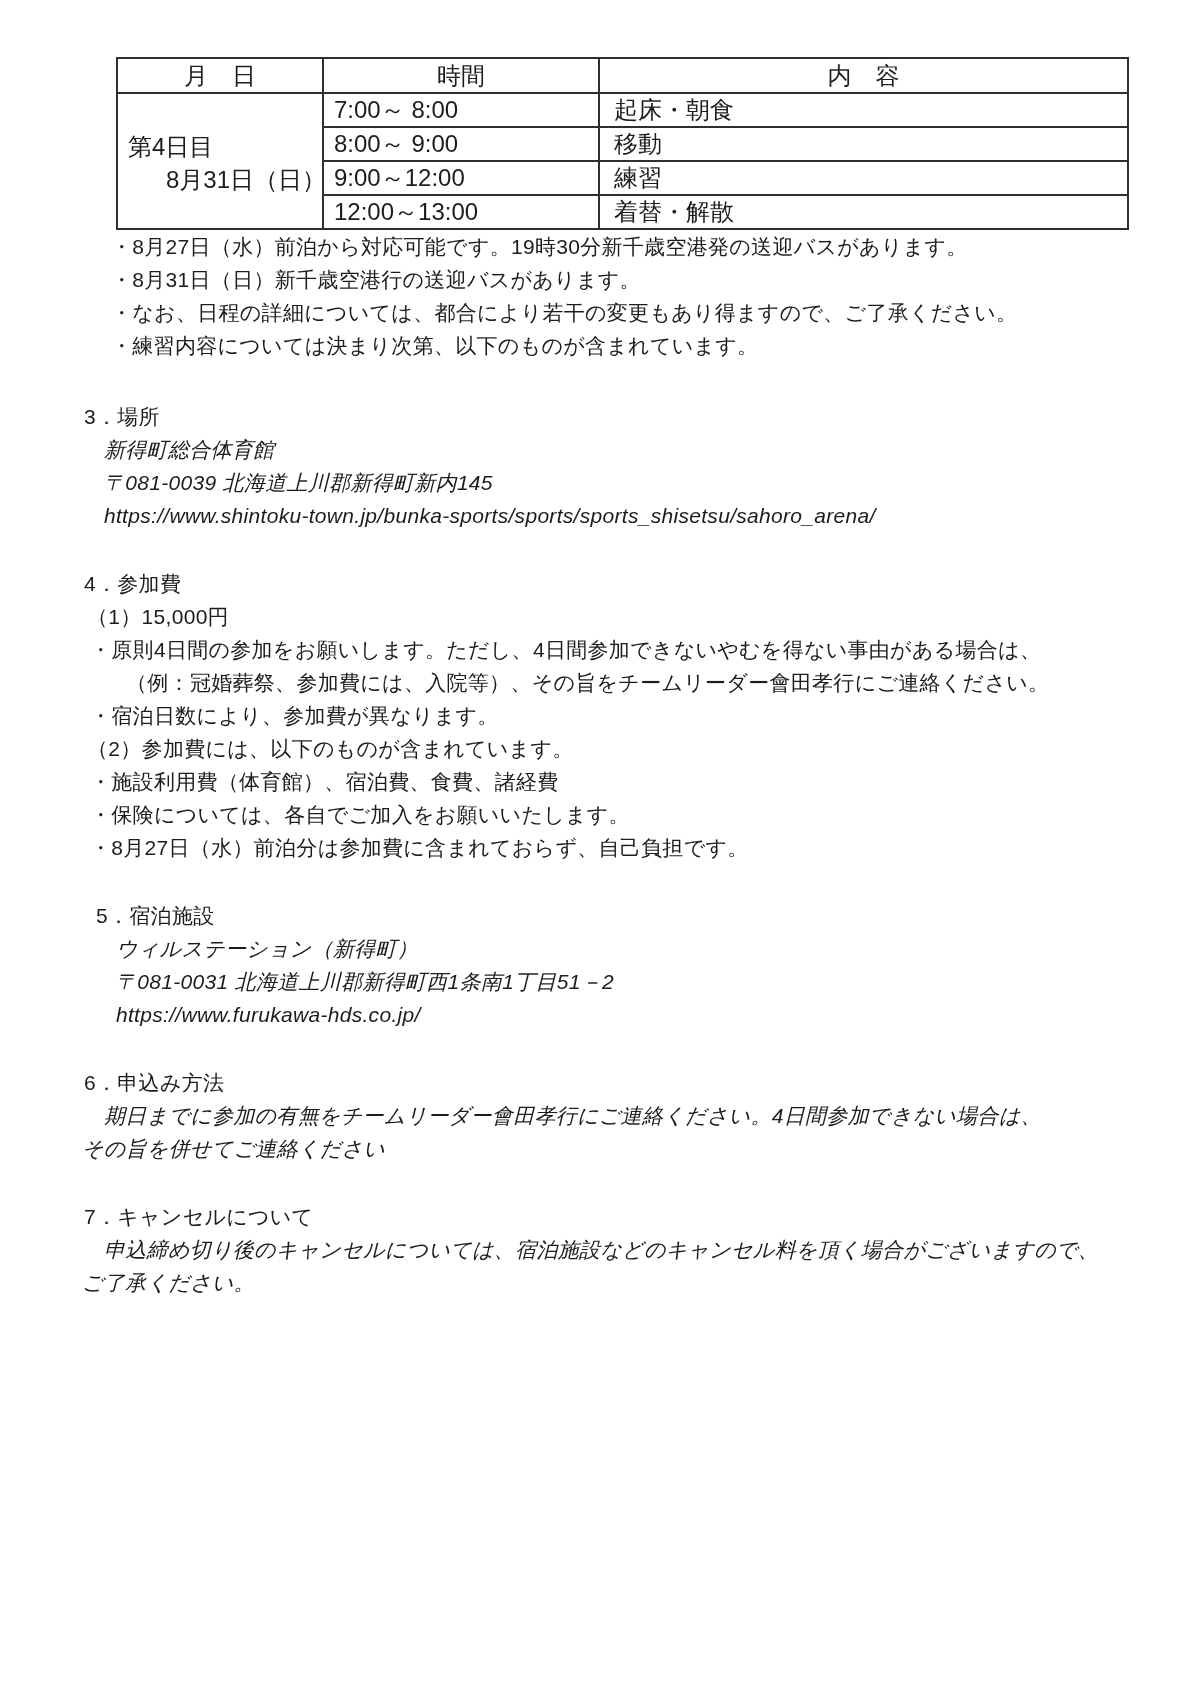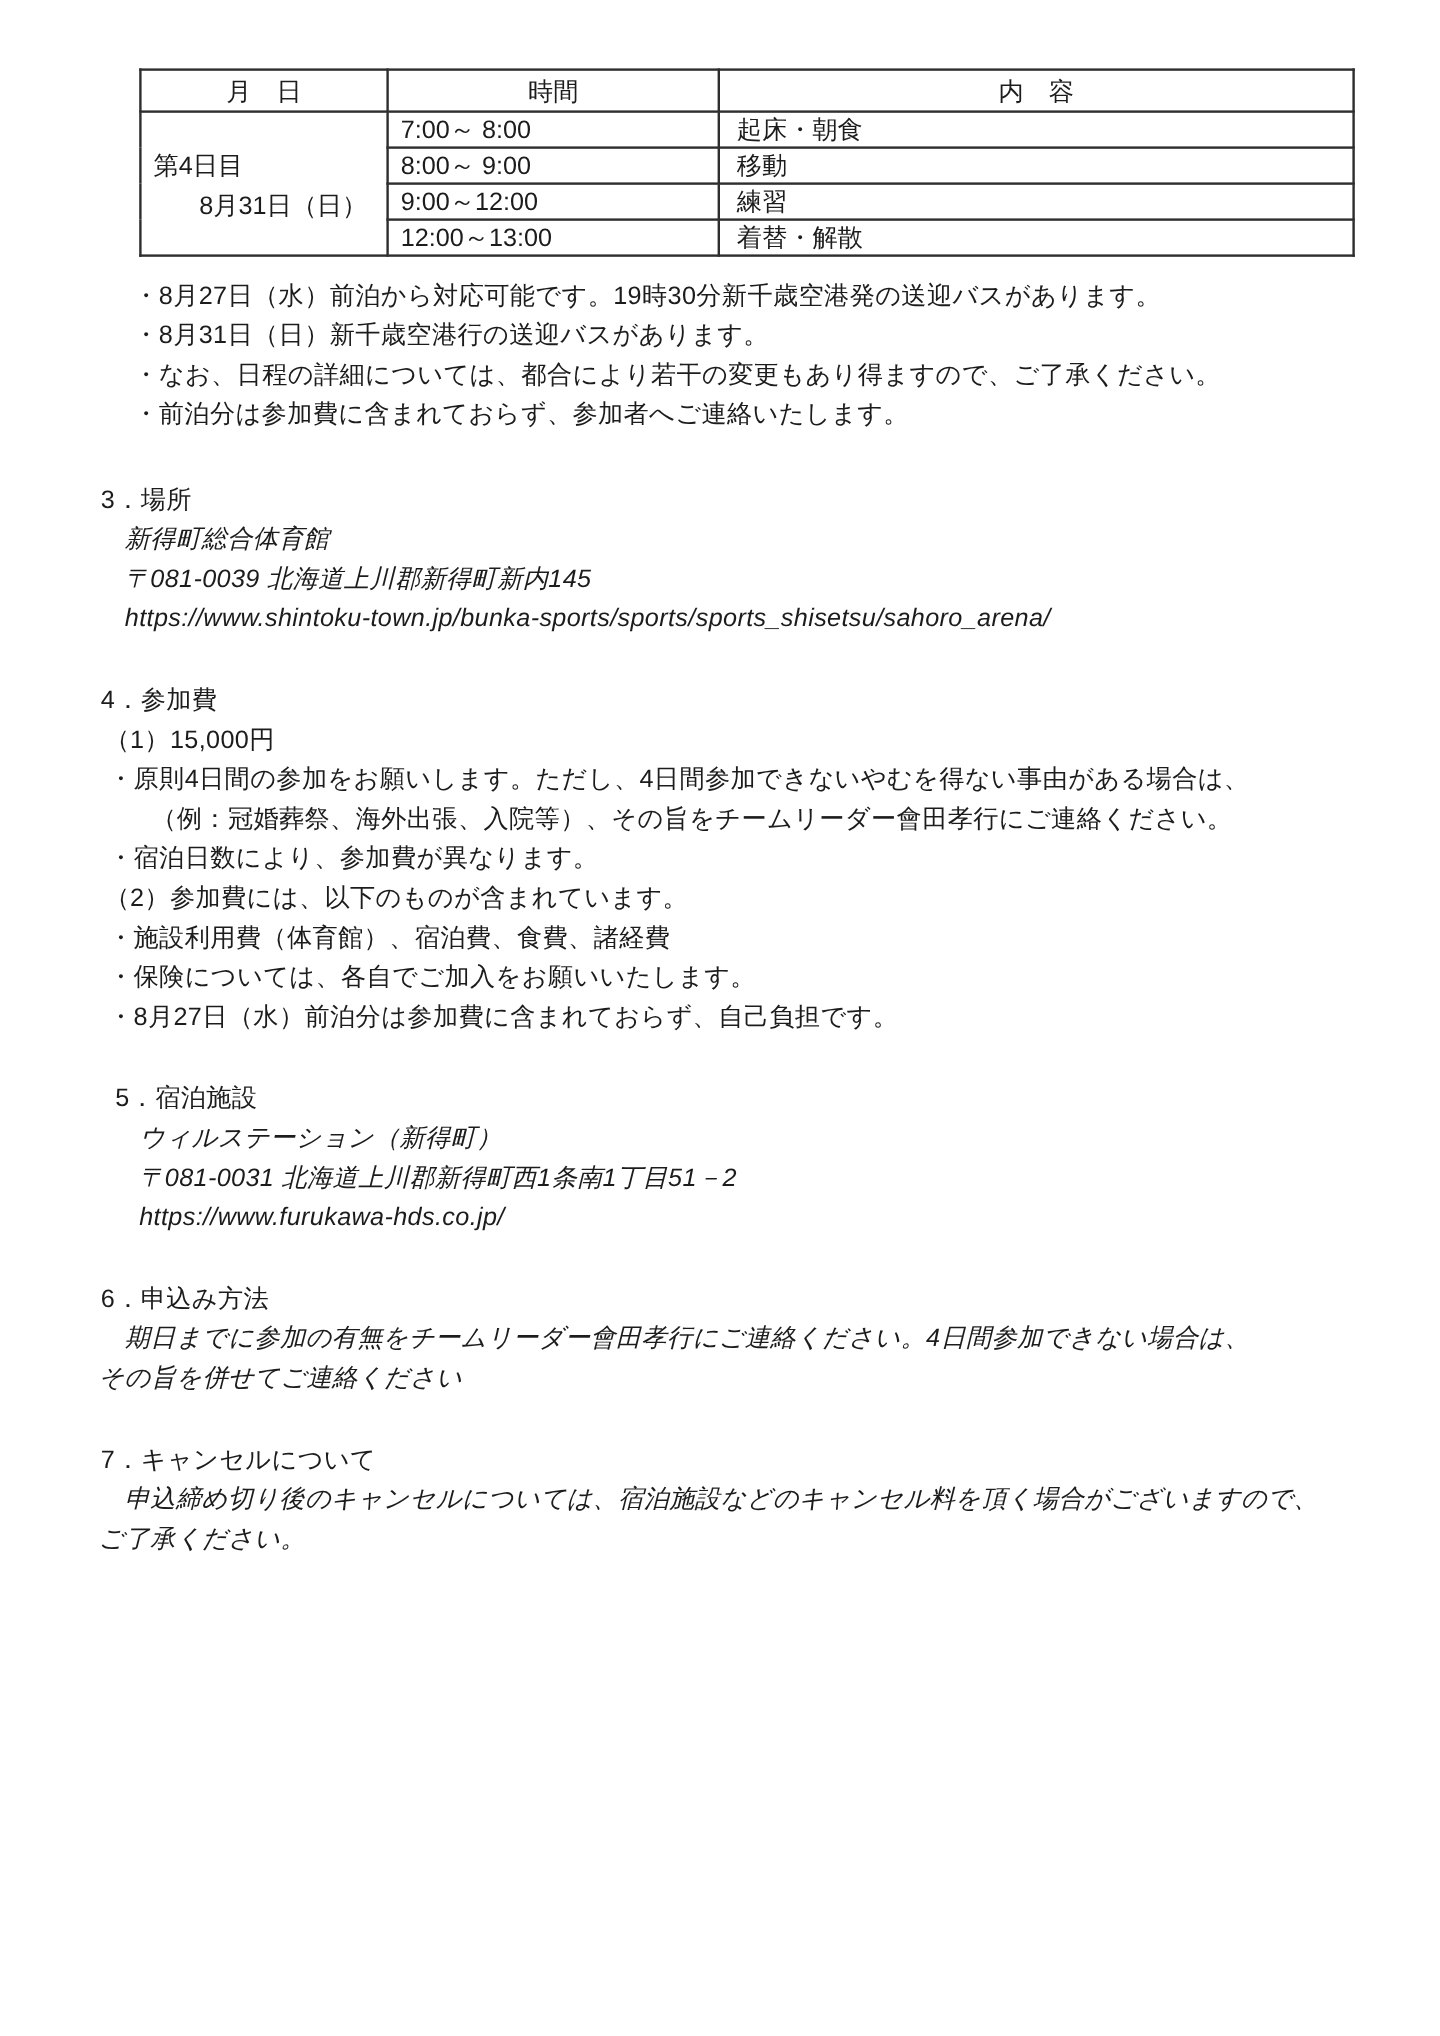--- a/index.html
+++ b/index.html
@@ -21,21 +21,21 @@
     top: 57px;
   }
   table.schedule {
     border-collapse: collapse;
     table-layout: fixed;
     width: 1011px;
   }
   table.schedule th,
   table.schedule td {
     border: 2px solid #2e2e2e;
-    font-size: 21px;
+    font-size: 24px;
     font-weight: normal;
     vertical-align: middle;
     overflow: hidden;
     white-space: nowrap;
   }
   table.schedule th { height: 35px; text-align: center; }
   table.schedule td { height: 24px; }
   col.c-date { width: 206px; }
   col.c-time { width: 276px; }
   col.c-content { width: 529px; }
@@ -117,34 +117,34 @@
         </tr>
       </tbody>
     </table>
   </div>
 
   <div class="content">
 
     <div class="line indent-note">・8月27日（水）前泊から対応可能です。19時30分新千歳空港発の送迎バスがあります。</div>
     <div class="line indent-note">・8月31日（日）新千歳空港行の送迎バスがあります。</div>
     <div class="line indent-note">・なお、日程の詳細については、都合により若干の変更もあり得ますので、ご了承ください。</div>
-    <div class="line indent-note">・前泊分は参加費に含まれておらず、参加者へご連絡いたします。</div>
+    <div class="line indent-note">・練習内容については決まり次第、以下のものが含まれています。</div>
 
     <div class="section-3">
       <div class="line indent-title">3．場所</div>
       <div class="line indent-sub">新得町総合体育館</div>
       <div class="line indent-sub">〒081-0039 北海道上川郡新得町新内145</div>
       <div class="line indent-sub">https://www.shintoku-town.jp/bunka-sports/sports/sports_shisetsu/sahoro_arena/</div>
     </div>
 
     <div class="section-4">
       <div class="line indent-title">4．参加費</div>
       <div class="line indent-paren">（1）15,000円</div>
       <div class="line indent-bullet">・原則4日間の参加をお願いします。ただし、4日間参加できないやむを得ない事由がある場合は、</div>
-      <div class="line indent-example">（例：冠婚葬祭、海外出張、入院等）、その旨をチームリーダー會田孝行にご連絡ください。</div>
+      <div class="line indent-example">（例：冠婚葬祭、参加費には、入院等）、その旨をチームリーダー會田孝行にご連絡ください。</div>
       <div class="line indent-bullet">・宿泊日数により、参加費が異なります。</div>
       <div class="line indent-paren">（2）参加費には、以下のものが含まれています。</div>
       <div class="line indent-bullet">・施設利用費（体育館）、宿泊費、食費、諸経費</div>
       <div class="line indent-bullet">・保険については、各自でご加入をお願いいたします。</div>
       <div class="line indent-bullet">・8月27日（水）前泊分は参加費に含まれておらず、自己負担です。</div>
     </div>
 
     <div class="section-5">
       <div class="line indent-title">5．宿泊施設</div>
       <div class="line indent-sub">ウィルステーション（新得町）</div>

